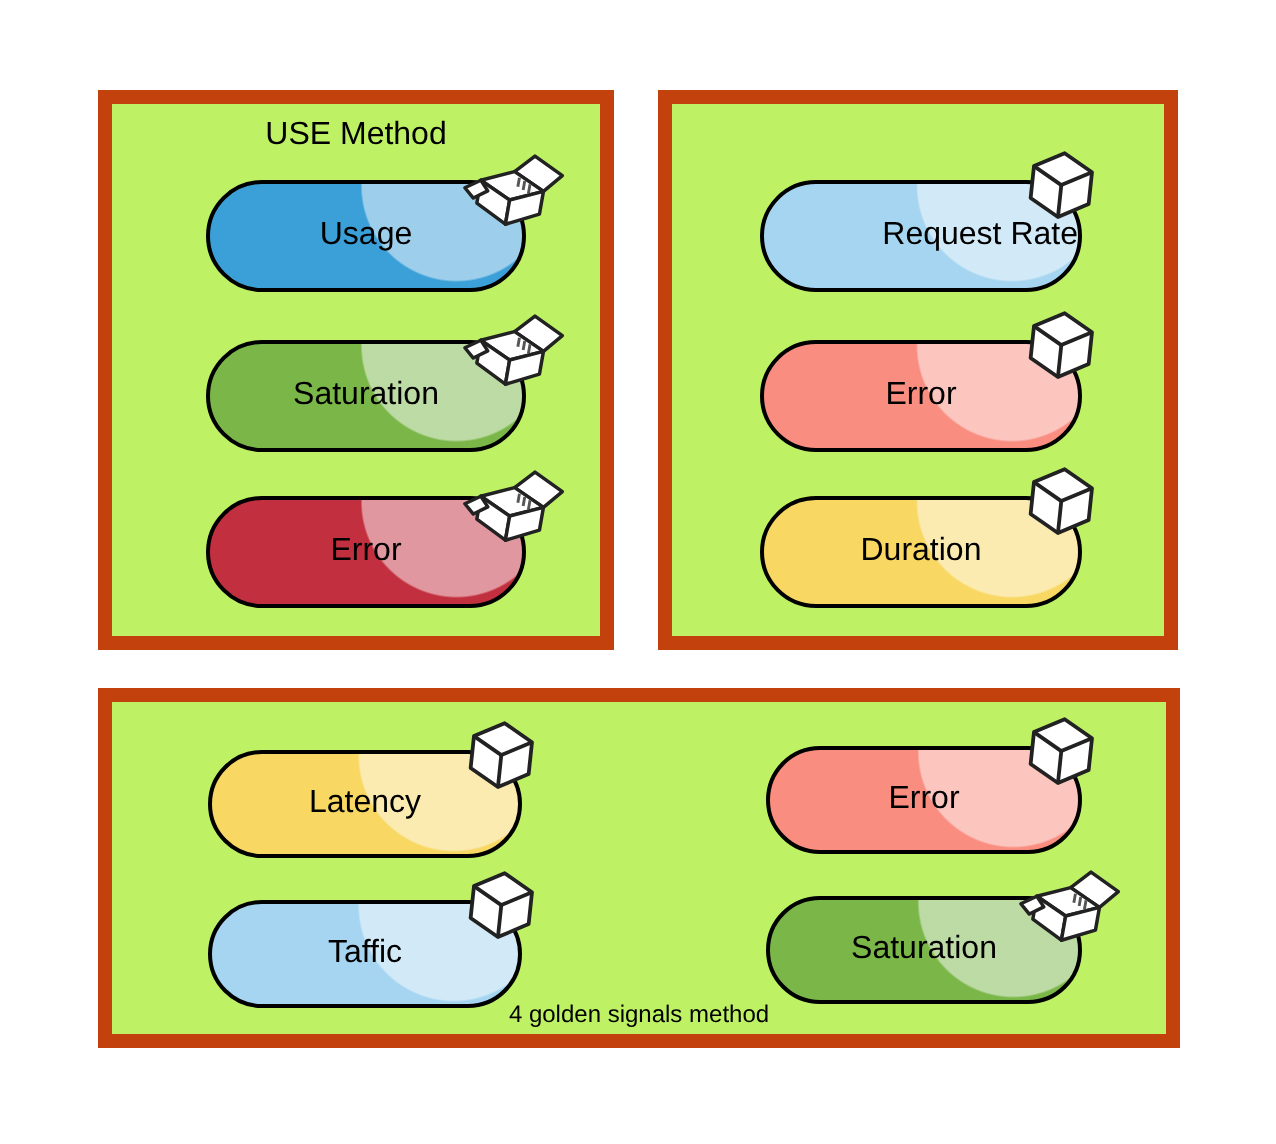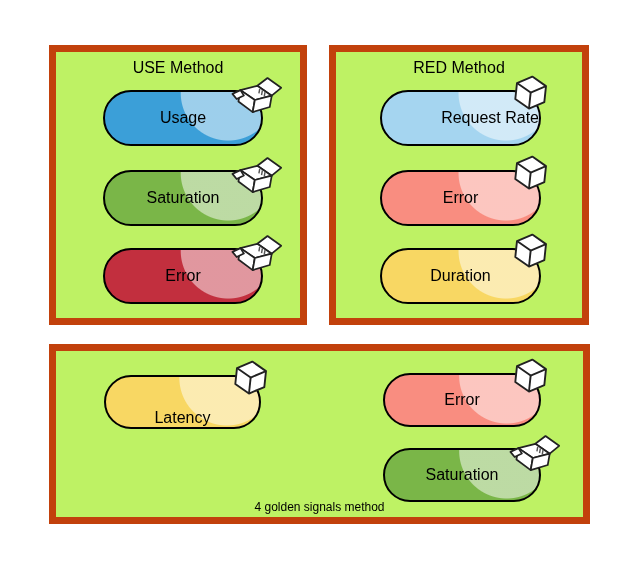--- a/index.html
+++ b/index.html
@@ -113,21 +113,20 @@
       <path d="M17 19 L28 14 L28 22 L17 27.5 Z"></path>
       <path d="M6 14 L1 17.5 L4.5 20.5 L9 17.2 Z"></path>
     </g>
     <path d="M19 10.8 L19 14 M21 11.6 L21 14.8 M23 12.4 L23 15.6" stroke="#555" stroke-width="1" fill="none"></path>
   </svg>
 </span>
     </div>
   </div>
 
   <div class="group g-red">
-    <div class="group-title">RED Method</div>
 
     <div class="pill p-reqrate" style="background-color: rgb(165, 213, 240); justify-content: flex-end;">
       <span class="pill-label">Request Rate</span>
       <span class="icon icon-cube">
   <svg viewBox="0 0 24 26" xmlns="http://www.w3.org/2000/svg">
     <g fill="#fff" stroke="#222" stroke-width="1.3" stroke-linejoin="round">
       <path d="M12 1 L22 6.5 L22 17.5 L12 23 L2 17.5 L2 6.5 Z"></path>
       <path d="M2 6.5 L12 12 L22 6.5" fill="none"></path>
       <path d="M12 12 L12 23" fill="none"></path>
     </g>
@@ -157,33 +156,45 @@
       <path d="M2 6.5 L12 12 L22 6.5" fill="none"></path>
       <path d="M12 12 L12 23" fill="none"></path>
     </g>
   </svg>
 </span>
     </div>
   </div>
 
   <div class="group g-golden">
 
-    <div class="pill p-latency" style="background-color: rgb(248, 215, 99); align-items: flex-end;">
+    <div class="pill p-latency" style="background-color: rgb(248, 215, 99);">
       <span class="pill-label">Latency</span>
       <span class="icon icon-cube">
   <svg viewBox="0 0 24 26" xmlns="http://www.w3.org/2000/svg">
     <g fill="#fff" stroke="#222" stroke-width="1.3" stroke-linejoin="round">
       <path d="M12 1 L22 6.5 L22 17.5 L12 23 L2 17.5 L2 6.5 Z"></path>
       <path d="M2 6.5 L12 12 L22 6.5" fill="none"></path>
       <path d="M12 12 L12 23" fill="none"></path>
     </g>
   </svg>
 </span>
     </div>
 
+    <div class="pill p-taffic" style="background-color: rgb(165, 213, 240);">
+      <span class="pill-label">Taffic</span>
+      <span class="icon icon-cube">
+  <svg viewBox="0 0 24 26" xmlns="http://www.w3.org/2000/svg">
+    <g fill="#fff" stroke="#222" stroke-width="1.3" stroke-linejoin="round">
+      <path d="M12 1 L22 6.5 L22 17.5 L12 23 L2 17.5 L2 6.5 Z"></path>
+      <path d="M2 6.5 L12 12 L22 6.5" fill="none"></path>
+      <path d="M12 12 L12 23" fill="none"></path>
+    </g>
+  </svg>
+</span>
+    </div>
 
     <div class="pill p-error-gold" style="background-color: rgb(249, 141, 128);">
       <span class="pill-label">Error</span>
       <span class="icon icon-cube">
   <svg viewBox="0 0 24 26" xmlns="http://www.w3.org/2000/svg">
     <g fill="#fff" stroke="#222" stroke-width="1.3" stroke-linejoin="round">
       <path d="M12 1 L22 6.5 L22 17.5 L12 23 L2 17.5 L2 6.5 Z"></path>
       <path d="M2 6.5 L12 12 L22 6.5" fill="none"></path>
       <path d="M12 12 L12 23" fill="none"></path>
     </g>

